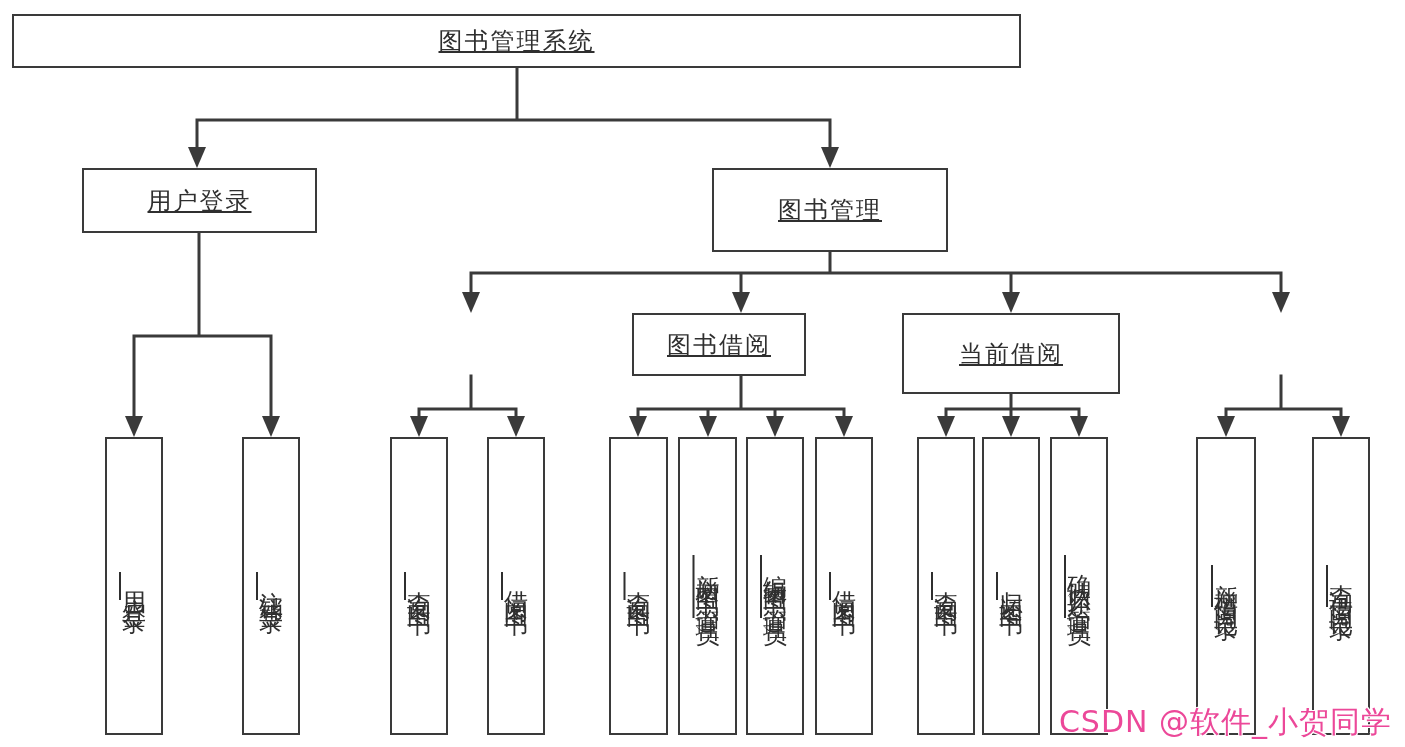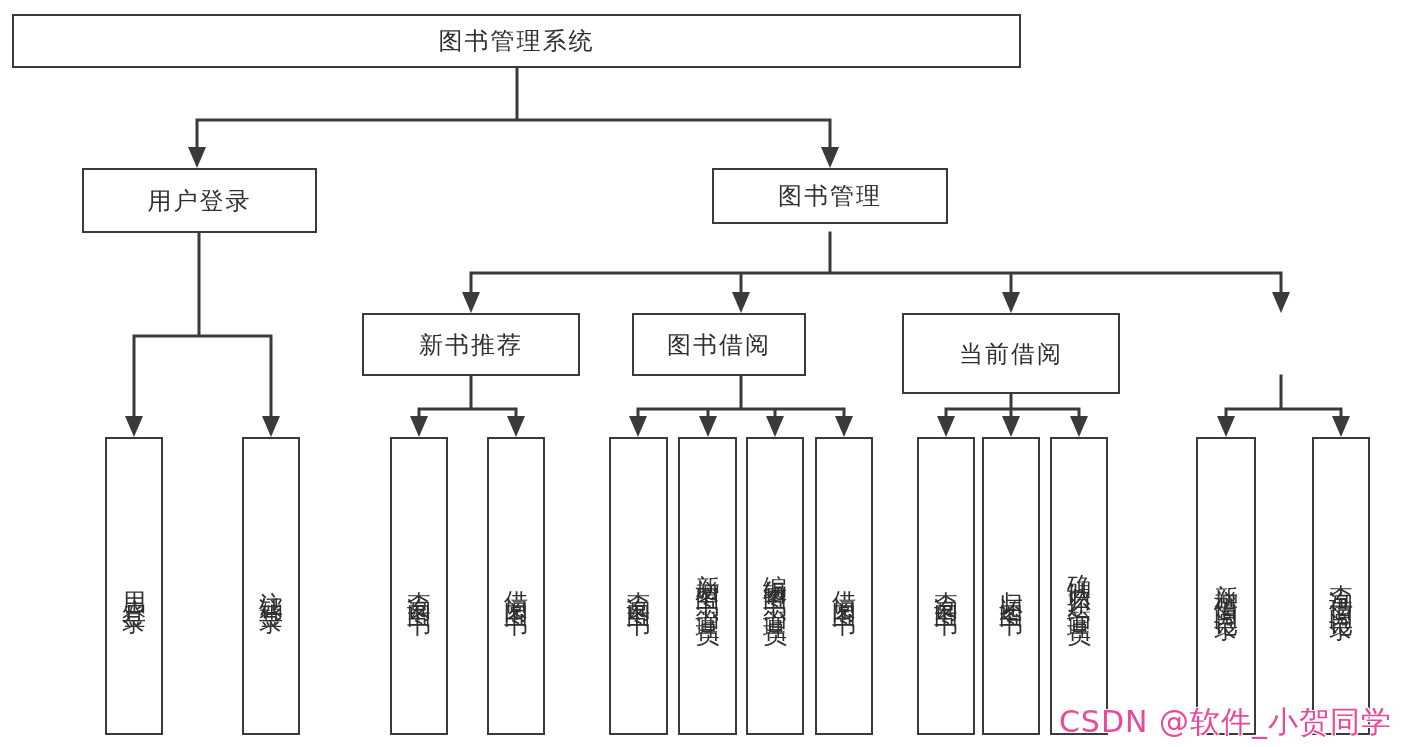--- a/index.html
+++ b/index.html
@@ -25,20 +25,21 @@
   }
   .node {
     position: absolute;
     box-sizing: border-box;
     background: #ffffff;
     border: 2px solid #3a3a3a;
     display: flex;
     align-items: center;
     justify-content: center;
     color: #2f2f2f;
+    text-decoration: underline;
   }
   .node-h .lbl {
     font-size: 24px;
     letter-spacing: 2px;
     white-space: nowrap;
     line-height: 1;
   }
   .node-v .lbl {
     writing-mode: vertical-rl;
     text-orientation: mixed;
@@ -112,27 +113,24 @@
     </g>
   </svg>
 
   <div class="node node-h" style="left:12px;top:14px;width:1009px;height:54px">
     <span class="lbl">图书管理系统</span>
   </div>
 
   <div class="node node-h" style="left:82px;top:168px;width:235px;height:65px">
     <span class="lbl">用户登录</span>
   </div>
-  <div class="node node-h" style="left:712px;top:168px;width:236px;height:56px">
+  <div class="node node-h" style="left:712px;top:168px;width:236px;height:84px">
     <span class="lbl">图书管理</span>
   </div>
 
-  <div class="node node-h" style="left:362px;top:313px;width:218px;height:63px">
-    <span class="lbl">新书推荐</span>
-  </div>
   <div class="node node-h" style="left:632px;top:313px;width:174px;height:63px">
     <span class="lbl">图书借阅</span>
   </div>
   <div class="node node-h" style="left:902px;top:313px;width:218px;height:81px">
     <span class="lbl">当前借阅</span>
   </div>
 
   <div class="node node-v" style="left:105px;top:437px;width:58px;height:298px">
     <span class="lbl">用户登录</span>
   </div>

